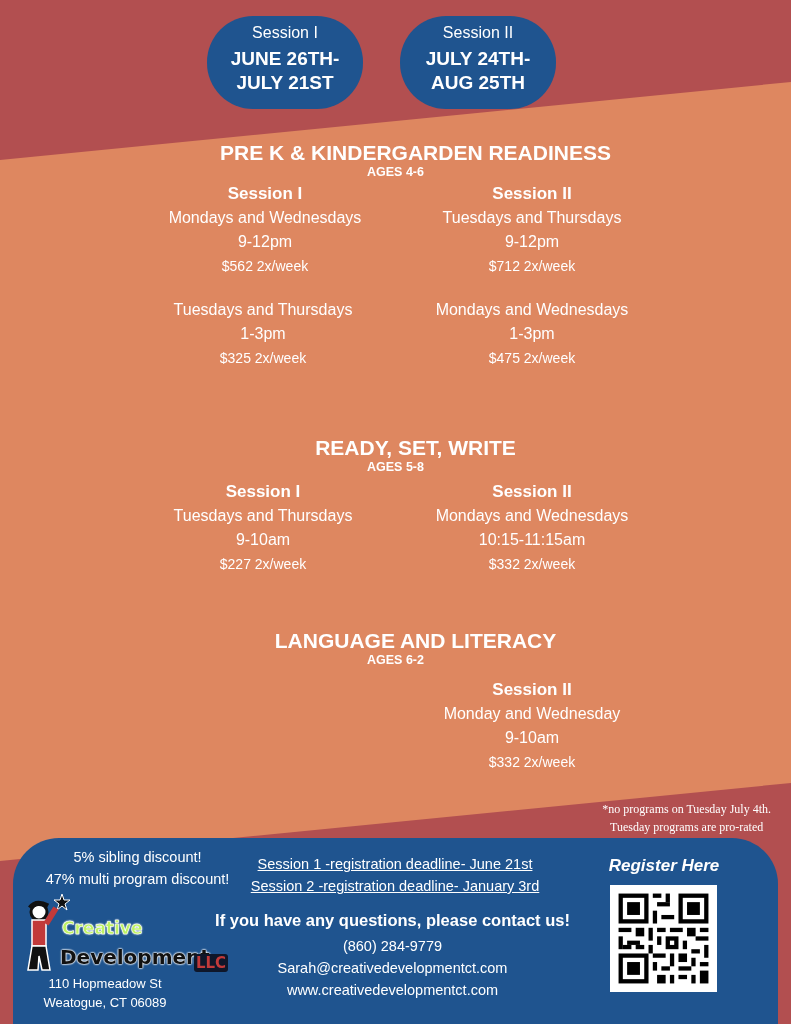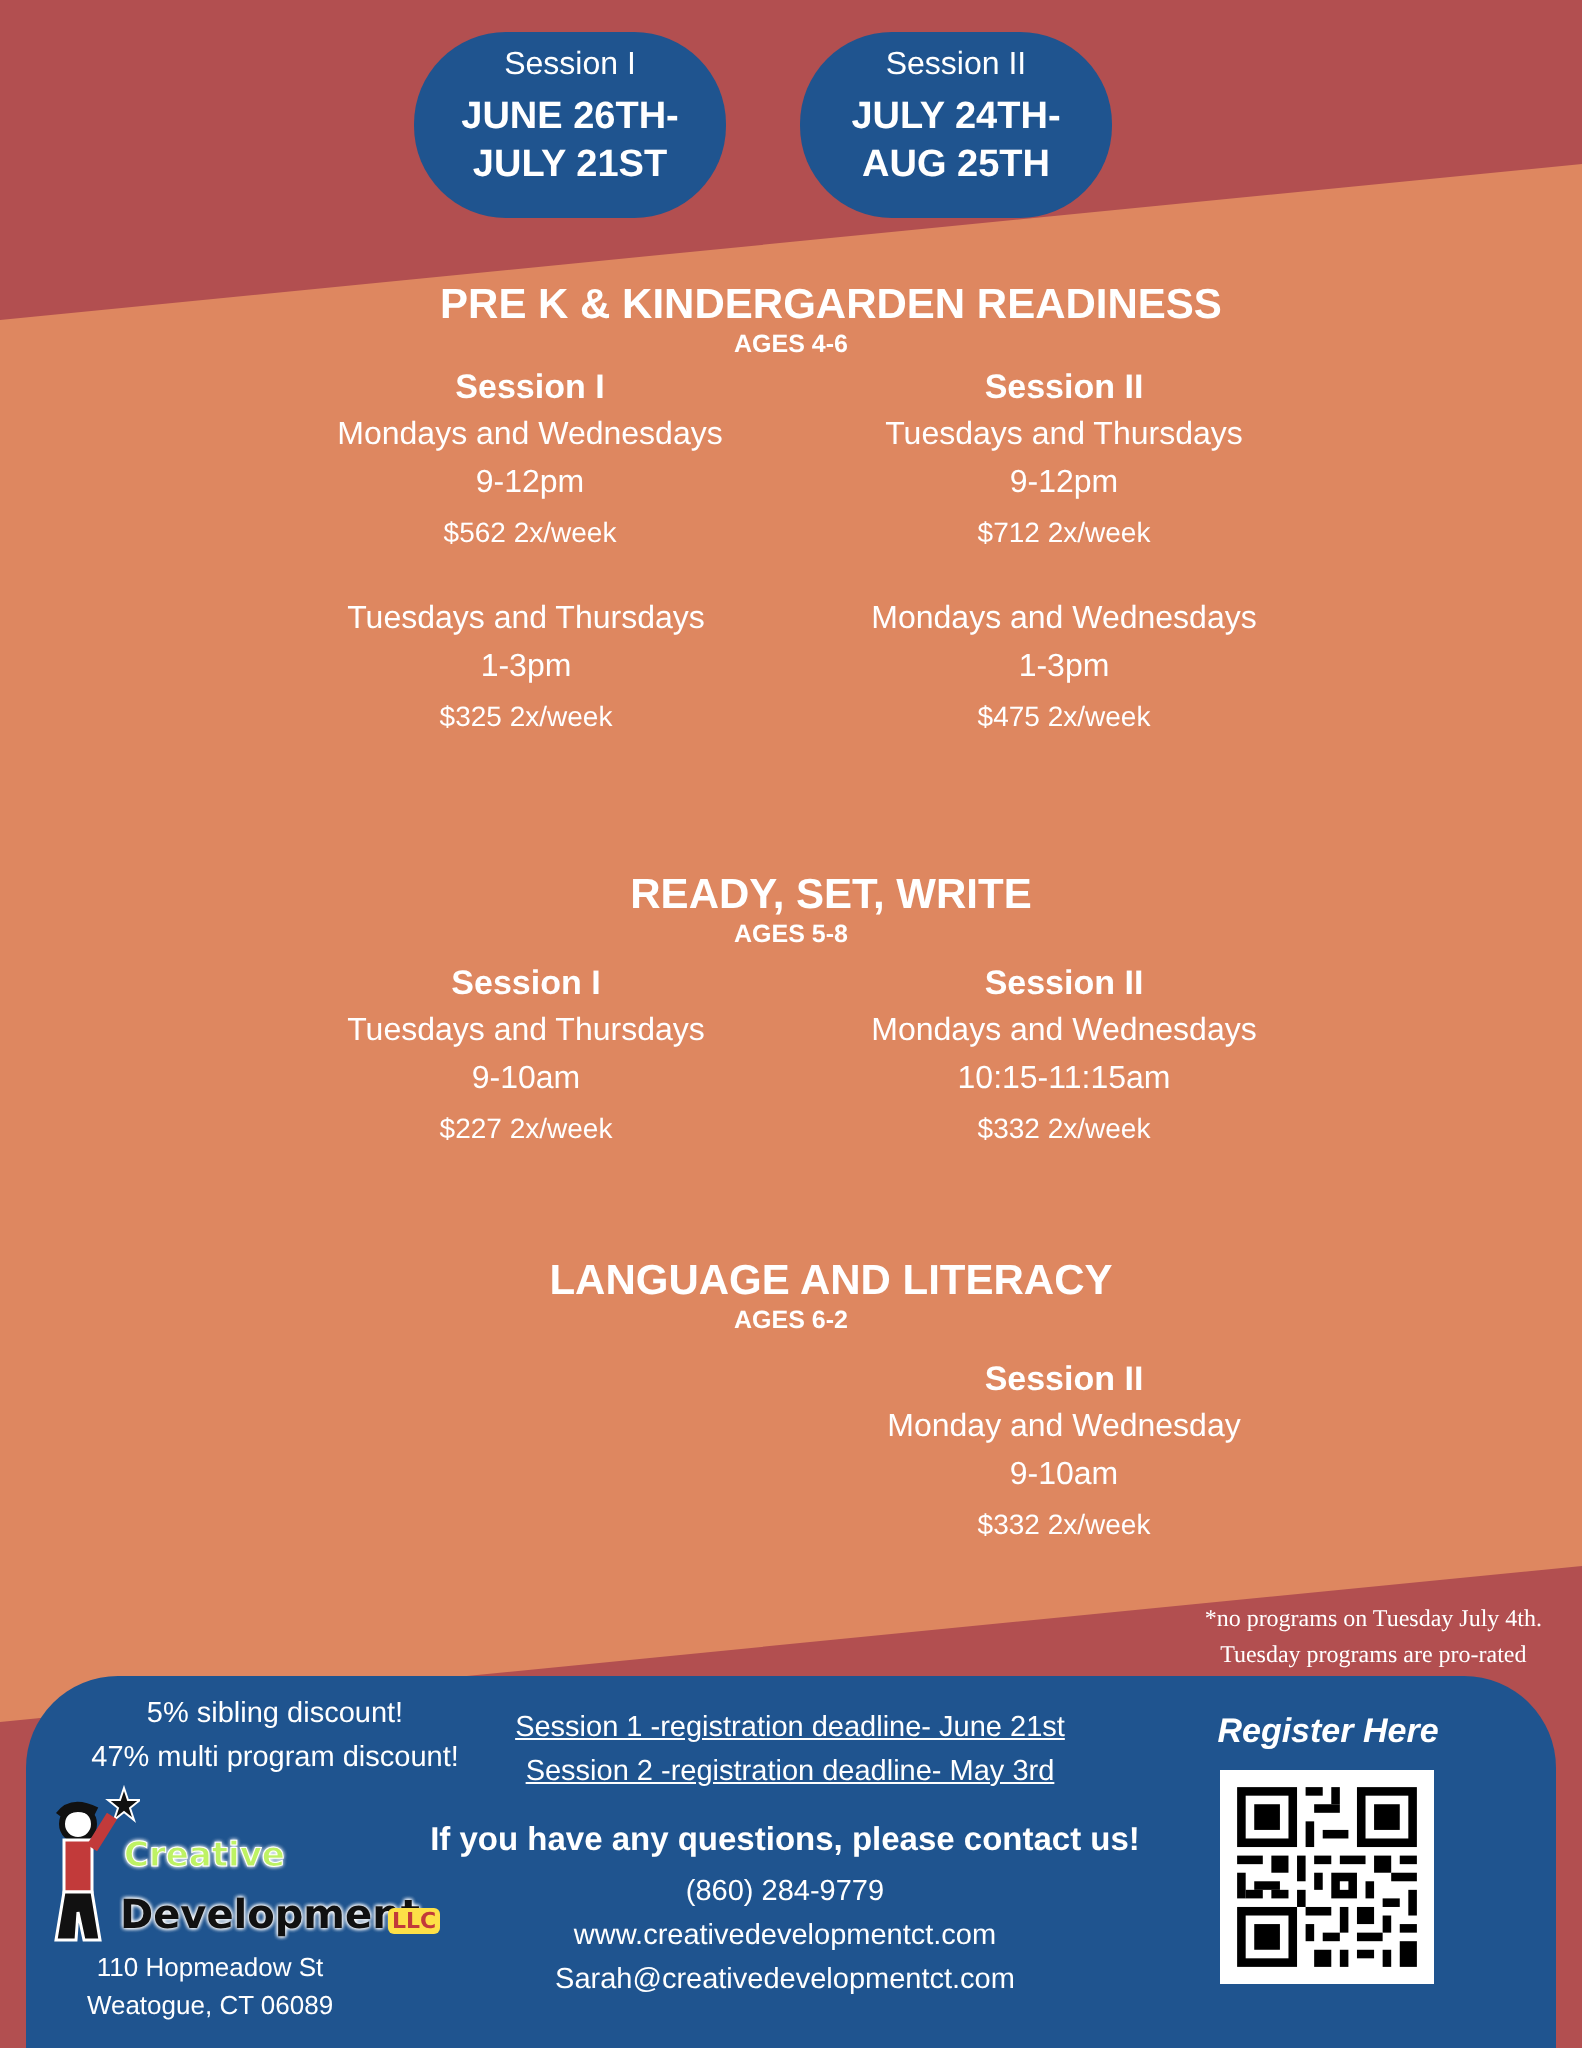--- a/index.html
+++ b/index.html
@@ -101,47 +101,47 @@
 
 <div class="panel"></div>
 
 <div class="abs center" style="left:30px; top:846px; width:215px; font-size:14.5px; line-height:22px;">
   <div>5% sibling discount!</div>
   <div>47% multi program discount!</div>
 </div>
 
 <div class="abs center" style="left:235px; top:853px; width:320px; font-size:14.5px; line-height:22px;text-decoration:underline;">
   <div>Session 1 -registration deadline- June 21st</div>
-  <div>Session 2 -registration deadline- May 3rd</div>
+  <div>Session 2 -registration deadline- January 3rd</div>
 </div>
 
 <div class="abs" style="left:22px; top:892px; width:200px; height:82px;">
   <svg class="abs" style="left:0; top:0;" width="48" height="82" viewBox="0 0 48 82">
     <polygon points="40,2 42,8 48,8 43,12 45,18 40,14 35,18 37,12 32,8 38,8" fill="#111" stroke="#fff" stroke-width="1"></polygon>
     <circle cx="17" cy="20" r="8" fill="#fff" stroke="#111" stroke-width="3"></circle>
     <path d="M8 16 Q14 8 26 14" stroke="#111" stroke-width="5" fill="none"></path>
     <rect x="10" y="28" width="14" height="26" fill="#c23a3a" stroke="#fff" stroke-width="1.5"></rect>
     <path d="M24 32 L34 16" stroke="#c23a3a" stroke-width="6"></path>
     <path d="M10 54 L6 78 L16 78 L17 64 L20 78 L28 78 L24 54 Z" fill="#111" stroke="#fff" stroke-width="1.5"></path>
   </svg>
   <div class="abs logo-c" style="left:40px; top:26px; font-size:17px; color:#bef264; -webkit-text-stroke:0.5px #fff; text-shadow:0 0 2px #fff,0 0 2px #fff;">Creative</div>
   <div class="abs logo-c" style="left:38px; top:53px; font-size:20px; color:#111; text-shadow:0 0 2px #fff,0 0 2px #fff,0 0 2px #fff;">Development</div>
-  <div class="abs logo-c" style="left:172px; top:62px; font-size:11px; color:#c23a3a; background:#fde047; border-radius:3px; padding:0 2px;">LLC</div>
+  <div class="abs logo-c" style="left:172px; top:62px; font-size:15px; color:#c23a3a; background:#0f172a; border-radius:3px; padding:0 2px;">LLC</div>
 </div>
 
 <div class="abs center" style="left:30px; top:974px; width:150px; font-size:13px; line-height:19px;">
   <div>110 Hopmeadow St</div>
   <div>Weatogue, CT 06089</div>
 </div>
 
 <div class="abs center" style="left:195px; top:911px; width:395px; font-size:16.5px; font-weight:bold;">If you have any questions, please contact us!</div>
 <div class="abs center" style="left:195px; top:935px; width:395px; font-size:14.5px; line-height:22px;">
   <div>(860) 284-9779</div>
+  <div>Sarah@creativedevelopmentct.com</div>
   <div>www.creativedevelopmentct.com</div>
-  <div>Sarah@creativedevelopmentct.com</div>
 </div>
 
 <div class="abs center" style="left:590px; top:856px; width:148px; font-size:17px; font-weight:bold; font-style:italic;">Register Here</div>
 
 <div class="qr">
   <svg width="107" height="107" viewBox="0 0 25 25" style="display:block">
     <rect x="2" y="2" width="7" height="7" fill="#000"></rect>
       <rect x="3" y="3" width="5" height="5" fill="#fff"></rect>
       <rect x="4" y="4" width="3" height="3" fill="#000"></rect>
     <rect x="16" y="2" width="7" height="7" fill="#000"></rect>

